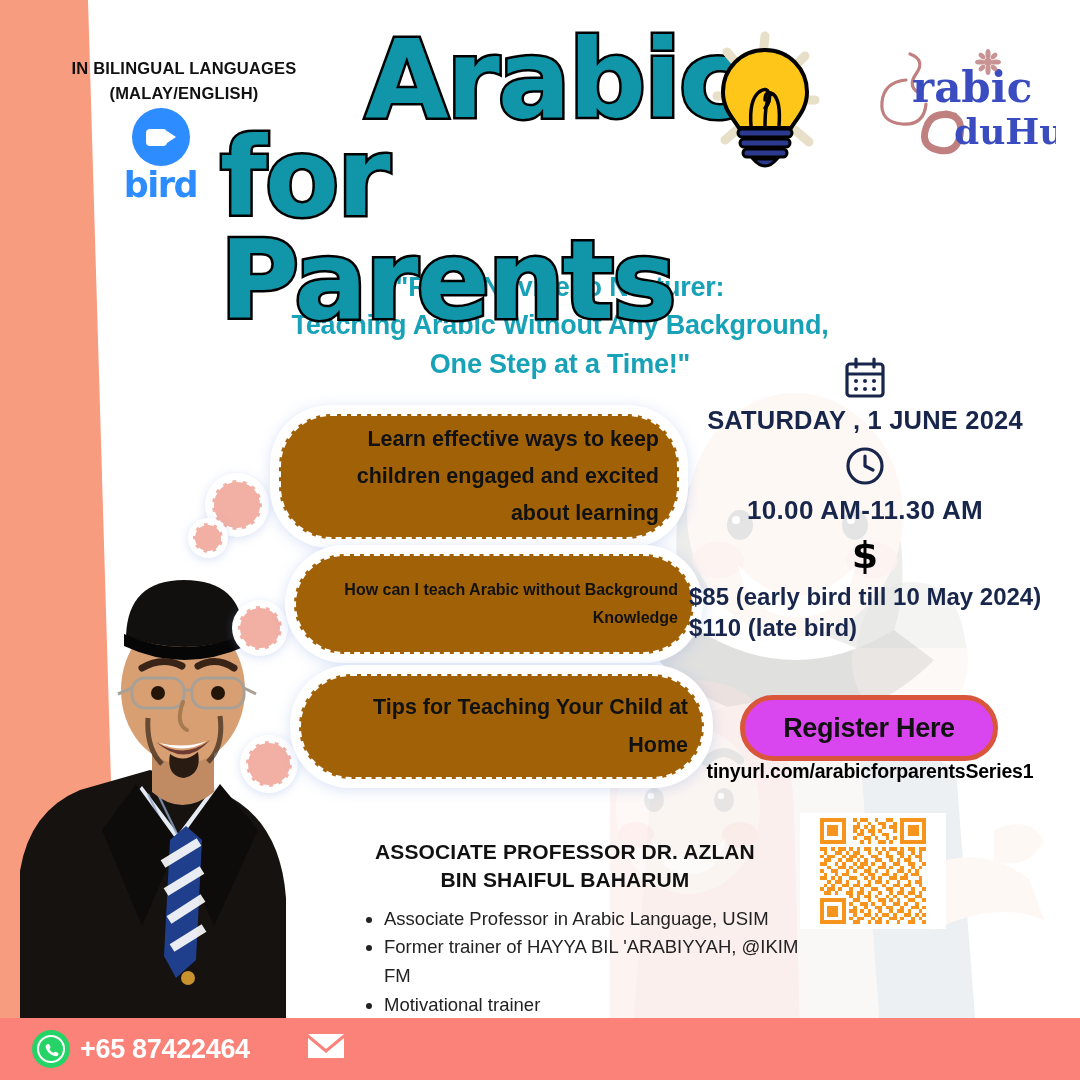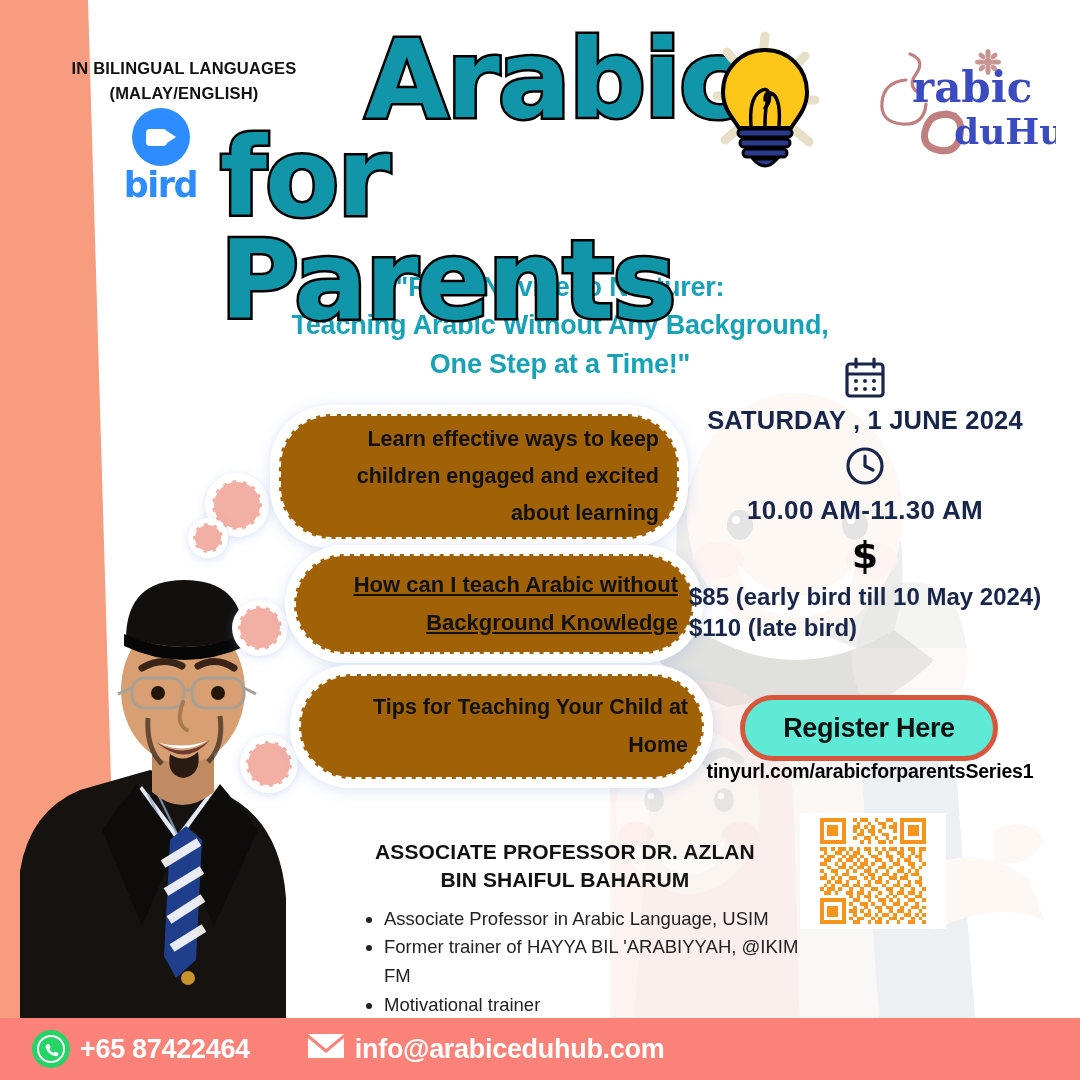--- a/index.html
+++ b/index.html
@@ -80,21 +80,21 @@
   .bubble-inner{
     background:#a16207;border-radius:52px;
     border:2.5px dashed #ffffff;
     box-sizing:border-box;width:100%;height:100%;
     display:flex;align-items:center;justify-content:center;
     text-align:right;color:#111;font-weight:bold;
   }
   .b1{left:270px;top:405px;width:400px;height:125px;}
   .b1 .bubble-inner{font-size:21.5px;line-height:1.72;padding:0 18px;}
   .b2{left:285px;top:545px;width:400px;height:100px;}
-  .b2 .bubble-inner{font-size:22px;line-height:1.75;padding:0 14px;text-decoration:underline;}
+  .b2 .bubble-inner{font-size:16px;line-height:1.75;padding:0 14px;}
   .b3{left:290px;top:665px;width:405px;height:105px;}
   .b3 .bubble-inner{font-size:21.5px;line-height:1.75;padding:0 14px;}
 
   .dot{
     position:absolute;z-index:6;background:#fff;border-radius:50%;
     box-shadow:0 2px 10px rgba(120,150,220,.28);
     display:flex;align-items:center;justify-content:center;
   }
   .dot i{
     display:block;border-radius:50%;background:#F2AFA4;
@@ -113,21 +113,21 @@
   .info{position:absolute;left:665px;top:356px;width:400px;z-index:7;text-align:center;color:#18264B;}
   .ico-row{display:flex;justify-content:center;}
   .date-txt{font-weight:bold;font-size:25.5px;letter-spacing:.2px;margin-top:6px;white-space:nowrap;}
   .time-txt{font-weight:bold;font-size:26px;letter-spacing:.3px;margin-top:8px;}
   .dollar{font-weight:bold;font-size:38px;color:#000;line-height:1;margin-top:10px;
           font-family:"DejaVu Sans", sans-serif;}
   .price{font-weight:bold;font-size:24px;line-height:1.28;margin-top:8px;text-align:left;padding-left:24px;}
 
   .register{
     position:absolute;left:740px;top:695px;width:248px;height:56px;z-index:7;
-    border:5px solid #D9563D;border-radius:34px;background:#5eead4;
+    border:5px solid #D9563D;border-radius:34px;background:#d946ef;
     display:flex;align-items:center;justify-content:center;
     font-weight:bold;font-size:27px;color:#111;letter-spacing:-.3px;
   }
   .tinyurl{
     position:absolute;left:665px;top:760px;width:410px;z-index:7;text-align:center;
     font-weight:bold;font-size:19.5px;color:#000000;letter-spacing:-.2px;
   }
 
   
   .qr{position:absolute;left:800px;top:813px;width:136px;height:106px;z-index:7;background:#fff;padding:5px;}
@@ -644,17 +644,16 @@
       </span>
       <span class="txt">+65 87422464</span>
     </div>
     <div class="c-item c-mail">
       <span>
         <svg width="38" height="28" viewBox="0 0 38 28" xmlns="http://www.w3.org/2000/svg">
           <rect x="1" y="2" width="36" height="24" fill="#fff"></rect>
           <path d="M1 2 L19 17 L37 2 L37 6 L19 21 L1 6z" fill="#FA8278"></path>
         </svg>
       </span>
-      <span class="txt">info@arabiceduhub.com</span>
     </div>
   </div>
 
 </div>
 
 </body></html>

